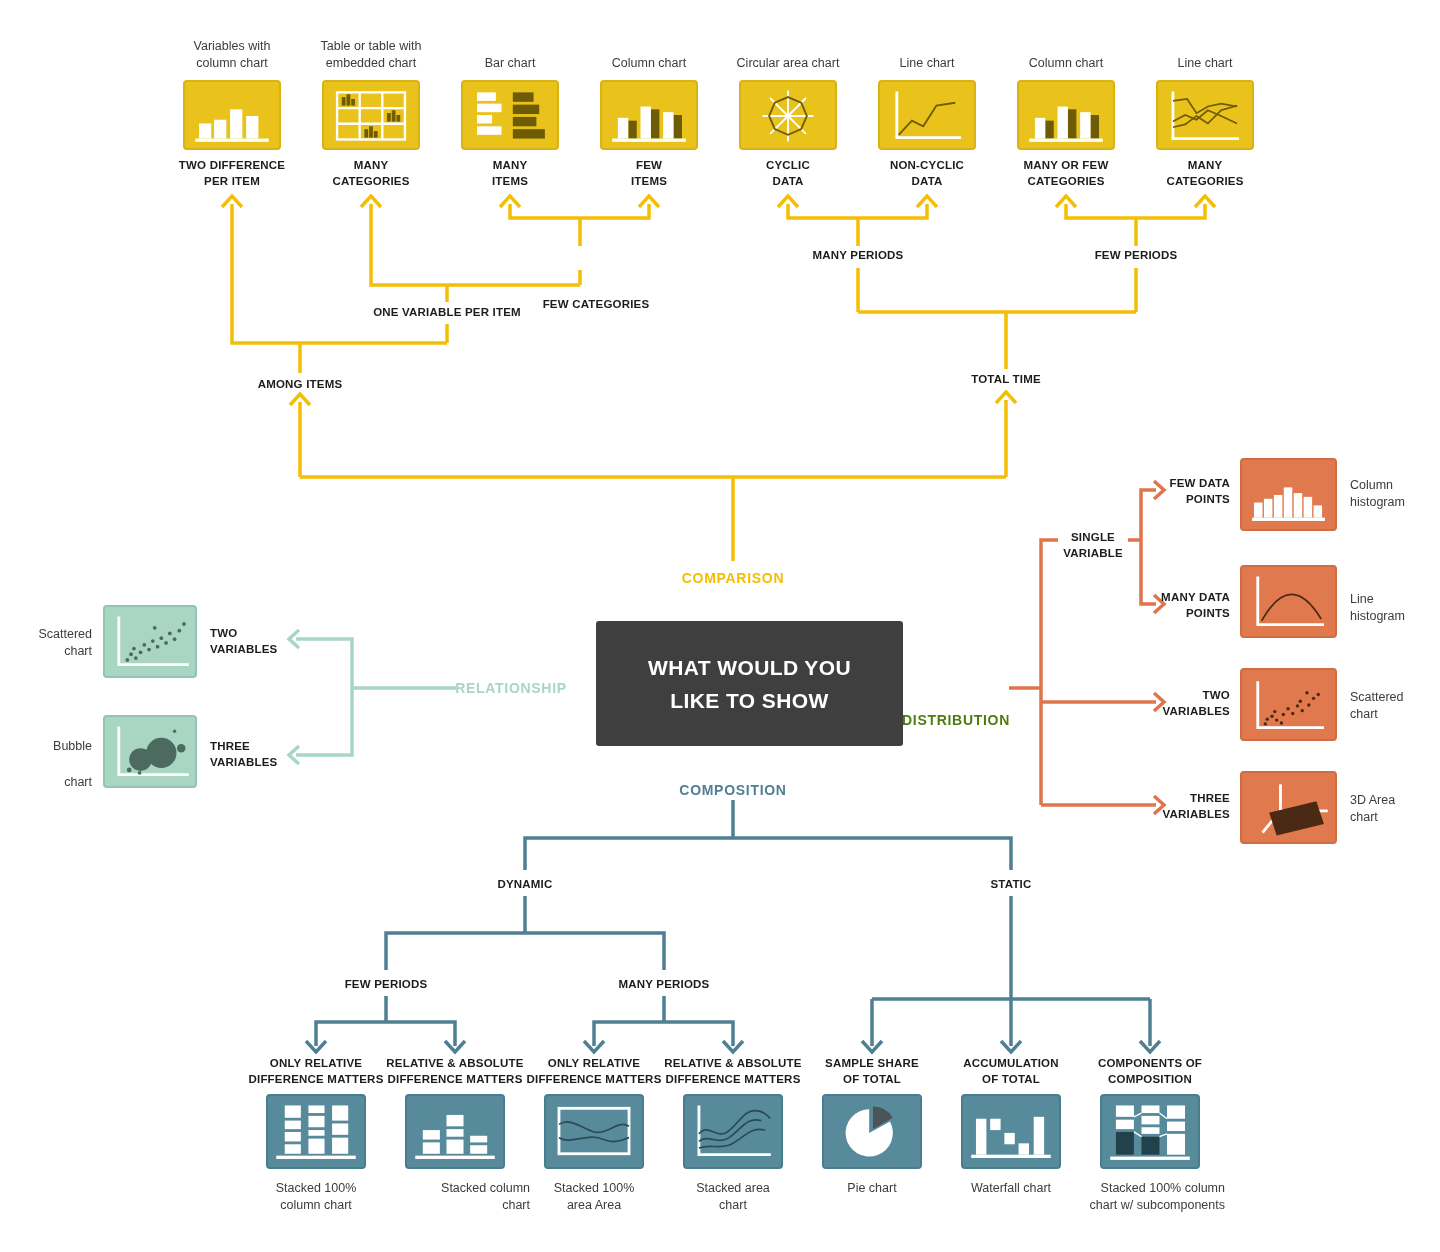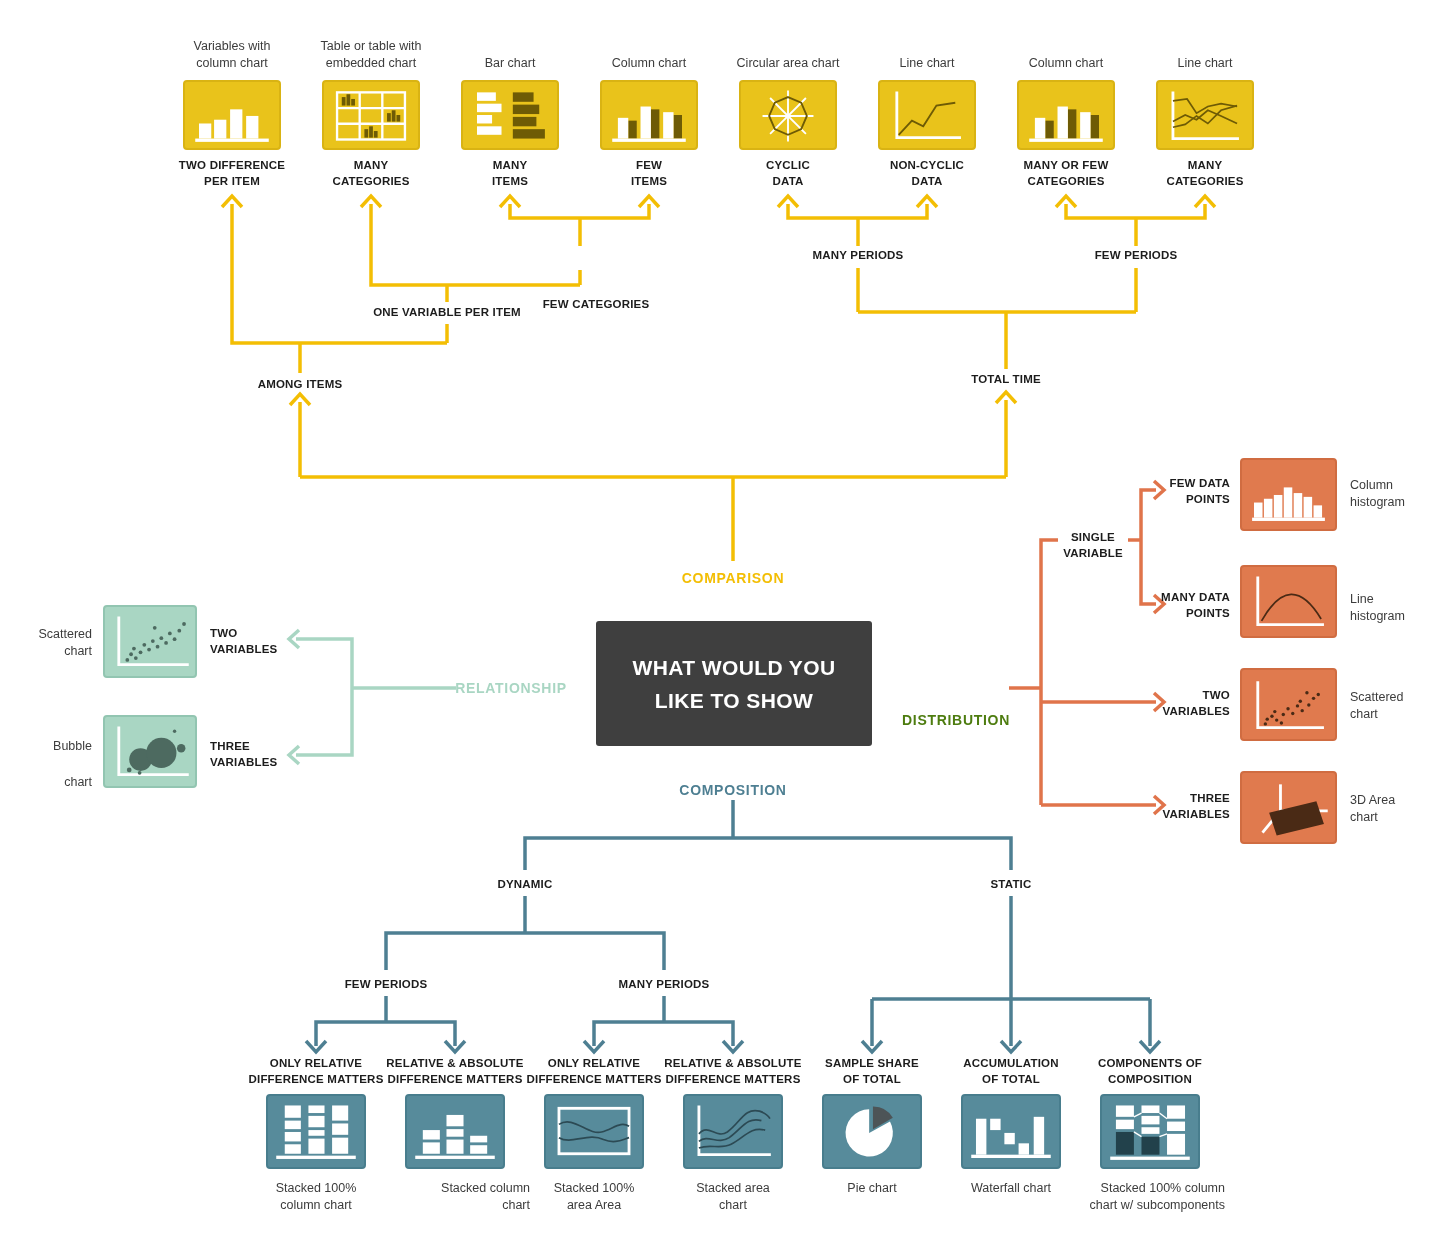--- a/index.html
+++ b/index.html
@@ -17,21 +17,21 @@
   .icon svg{display:block;width:100%;height:100%;}
   .icon.yellow{background:#E9C31B;border:2px solid #D9B313;}
   .icon.green{background:#A9D6C3;border:2px solid #92C5B1;}
   .icon.orange{background:#E07A4E;border:2px solid #D06C41;}
   .icon.teal{background:#578B9B;border:2px solid #487D8D;}
   .leftcap{justify-content:flex-start;text-align:right;}
   .rightcap{justify-content:flex-start;text-align:left;}
   .sideLbl{position:absolute;font-size:11.5px;font-weight:bold;line-height:16px;color:#1c1c1c;letter-spacing:.2px;}
   .sideLbl span{display:block;}
   #wires{position:absolute;left:0;top:0;pointer-events:none;}
-  #centerBox{position:absolute;left:596px;top:621px;width:276px;height:125px;background:#3F3F3F;
+  #centerBox{position:absolute;left:596px;top:621px;width:307px;height:125px;background:#3F3F3F;
              border-radius:3px;display:flex;flex-direction:column;justify-content:center;align-items:center;}
   #centerBox span{display:block;color:#ffffff;font-size:21px;font-weight:bold;line-height:33px;letter-spacing:.4px;text-align:center;}
 </style>
 </head>
 <body>
 
 <svg id="wires" width="1440" height="1252" viewBox="0 0 1440 1252">
 
   <g stroke="#F3BE04" stroke-width="3.5" fill="none">
     <path d="M510,204 L510,218 L649,218 L649,204"></path>

